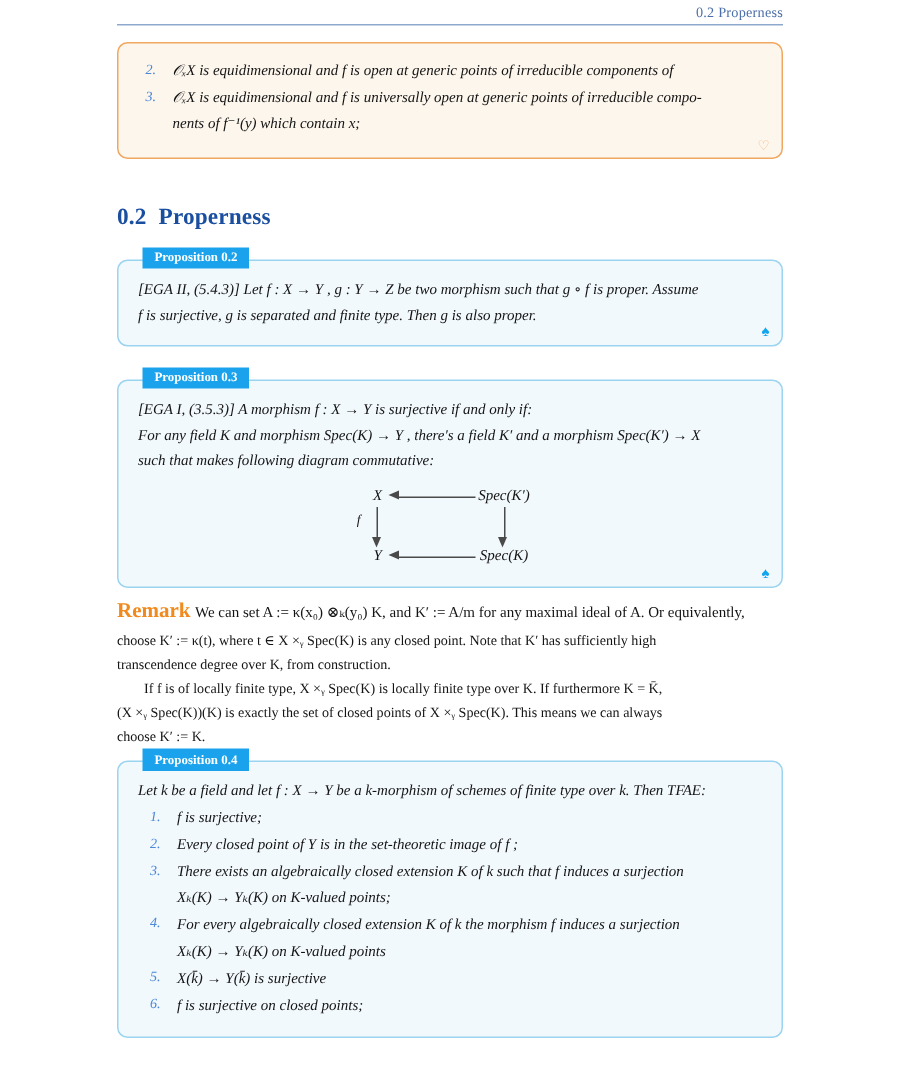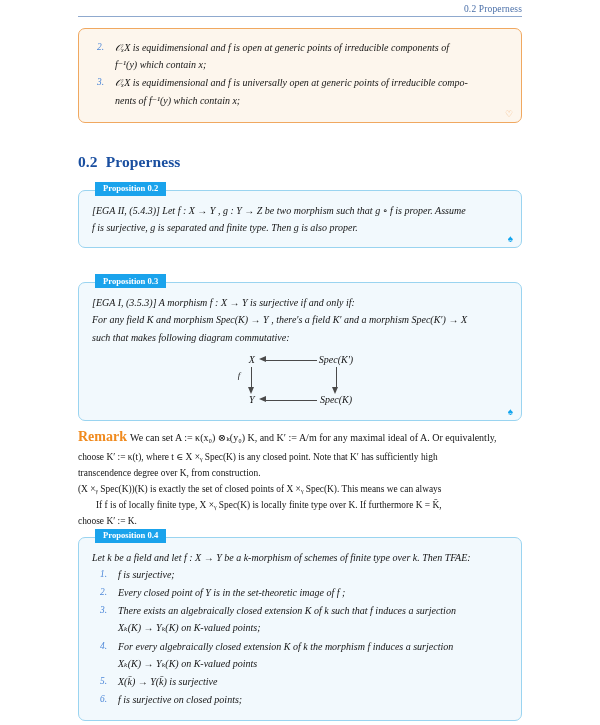--- a/index.html
+++ b/index.html
@@ -235,36 +235,35 @@
   <span class="hdr-rule"></span>
 </div>
 
 <div class="page-body">
 
   <div class="callout orange" style="margin-bottom:30px;">
     <ol class="enum">
       <li>
         <span class="marker">2.</span>
         <div class="mathy">𝒪ₓX is equidimensional and f is open at generic points of irreducible components of</div>
-        <div class="mathy">f⁻¹(y) which contain x;</div>
       </li>
       <li>
         <span class="marker">3.</span>
         <div class="mathy">𝒪ₓX is equidimensional and f is universally open at generic points of irreducible compo-</div>
         <div class="mathy">nents of f⁻¹(y) which contain x;</div>
       </li>
     </ol>
     <span class="corner-icon">♡</span>
   </div>
 
   <h2 class="section-head" style="margin-bottom:19px;">
     <span class="num">0.2</span><span>Properness</span>
   </h2>
 
-  <div class="callout blue" style="margin-bottom:34px;">
+  <div class="callout blue" style="margin-bottom:22px;">
     <span class="tab">Proposition 0.2</span>
     <div class="mathy">[EGA II, (5.4.3)] Let f : X → Y , g : Y → Z be two morphism such that g ∘ f is proper. Assume</div>
     <div class="mathy">f is surjective, g is separated and finite type. Then g is also proper.</div>
     <span class="corner-icon">♠</span>
   </div>
 
 
   <div class="callout blue" style="margin-bottom:4px;">
     <span class="tab">Proposition 0.3</span>
     <div class="mathy">[EGA I, (3.5.3)] A morphism f : X → Y is surjective if and only if:</div>
@@ -304,22 +303,22 @@
 
     <span class="corner-icon">♠</span>
   </div>
 
   <div style="margin-bottom:7px;">
     <div class="body-text">
       <span class="lbl-remark">Remark</span><span class="mathy upright" style="display:inline;">We can set A := κ(x₀) ⊗ₖ(y₀) K, and K′ := A/m for any maximal ideal of A. Or equivalently,</span>
     </div>
     <div class="body-text">choose K′ := κ(t), where t ∈ X ×ᵧ Spec(K) is any closed point.  Note that K′ has sufficiently high</div>
     <div class="body-text">transcendence degree over K, from construction.</div>
+    <div class="body-text indent">If f is of locally finite type, X ×ᵧ Spec(K) is locally finite type over K. If furthermore K = K̄,</div>
     <div class="body-text">(X ×ᵧ Spec(K))(K) is exactly the set of closed points of X ×ᵧ Spec(K). This means we can always</div>
-    <div class="body-text indent">If f is of locally finite type, X ×ᵧ Spec(K) is locally finite type over K. If furthermore K = K̄,</div>
     <div class="body-text">choose K′ := K.</div>
   </div>
 
   <div class="callout blue" style="margin-bottom:9px;">
     <span class="tab">Proposition 0.4</span>
     <div class="mathy">Let k be a field and let f : X → Y be a k-morphism of schemes of finite type over k. Then TFAE:</div>
     <ol class="enum wide">
       <li>
         <span class="marker">1.</span>
         <div class="mathy">f is surjective;</div>

